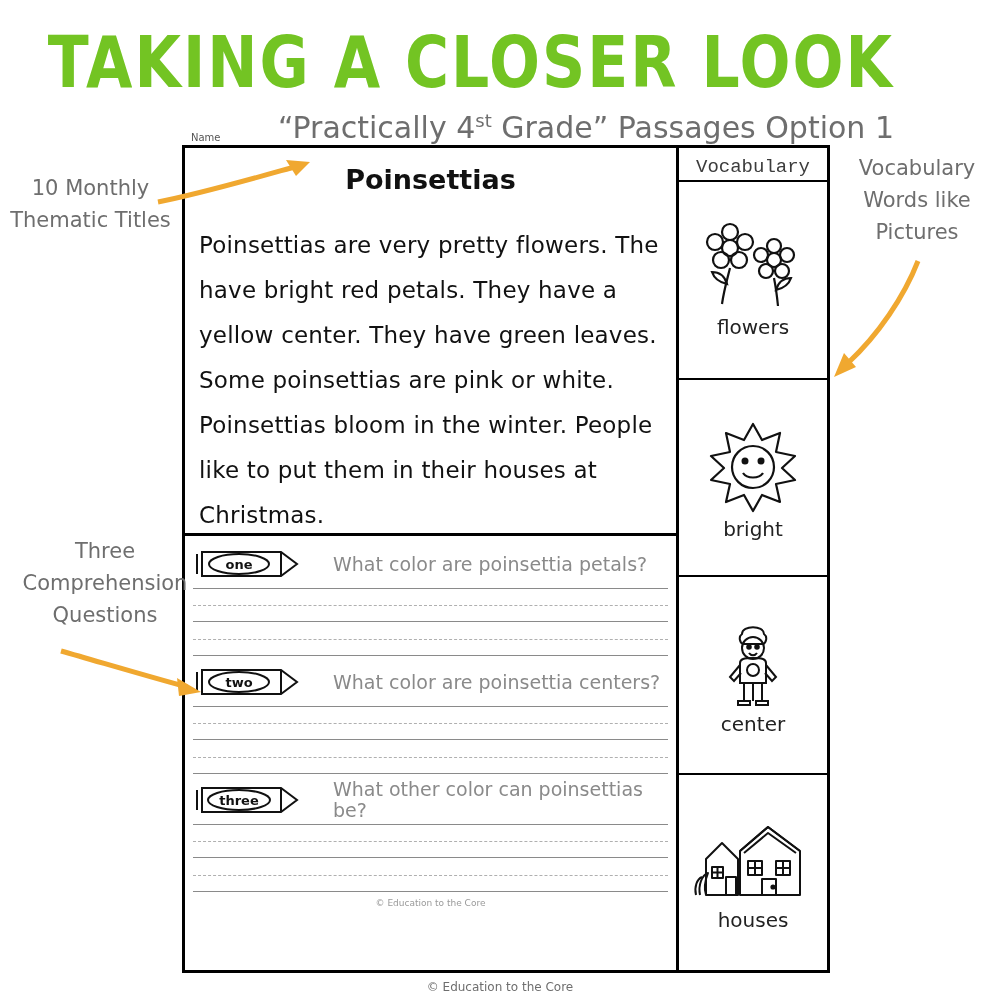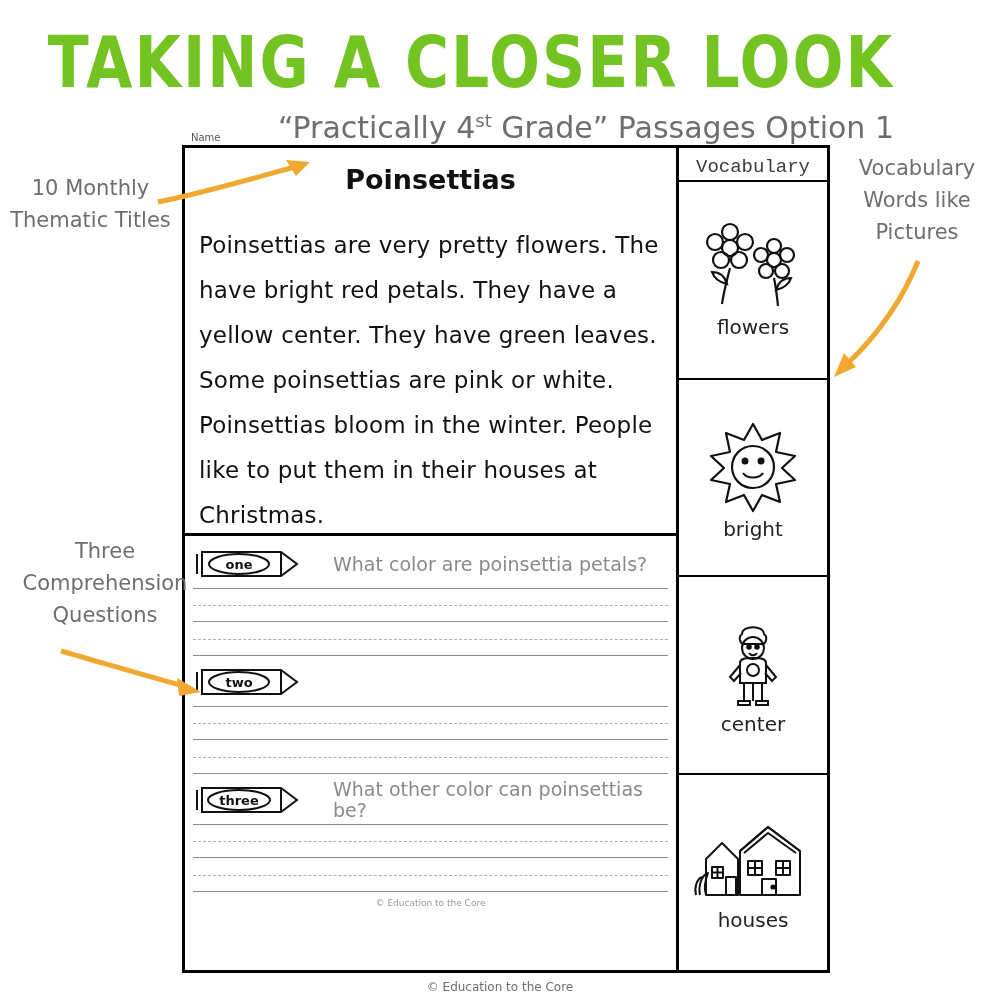--- a/index.html
+++ b/index.html
@@ -274,20 +274,21 @@
         <div class="qrow">
           <div class="crayon">
             <svg width="118" height="32" viewBox="0 0 118 32">
               <path d="M4 6 L4 26 M9 4 L9 28" stroke="#111" stroke-width="2" fill="none"></path>
               <path d="M9 4 H88 L104 16 L88 28 H9 Z" fill="none" stroke="#111" stroke-width="2"></path>
               <line x1="88" y1="4" x2="88" y2="28" stroke="#111" stroke-width="2"></line>
               <ellipse cx="46" cy="16" rx="30" ry="10" fill="#fff" stroke="#111" stroke-width="2"></ellipse>
               <text x="46" y="21" font-family="DejaVu Sans, sans-serif" font-size="13" font-weight="bold" text-anchor="middle" fill="#111">two</text>
             </svg>
           </div>
+          <div class="qtext">What color are poinsettia centers?</div>
         </div>
         <div class="lines">
           <div class="lgroup">
               <div class="solid-top"></div>
               <div class="dashed-mid"></div>
               <div class="solid-bot"></div>
             </div>
           <div class="lgroup">
               <div class="dashed-mid"></div>
               <div class="solid-bot"></div>

